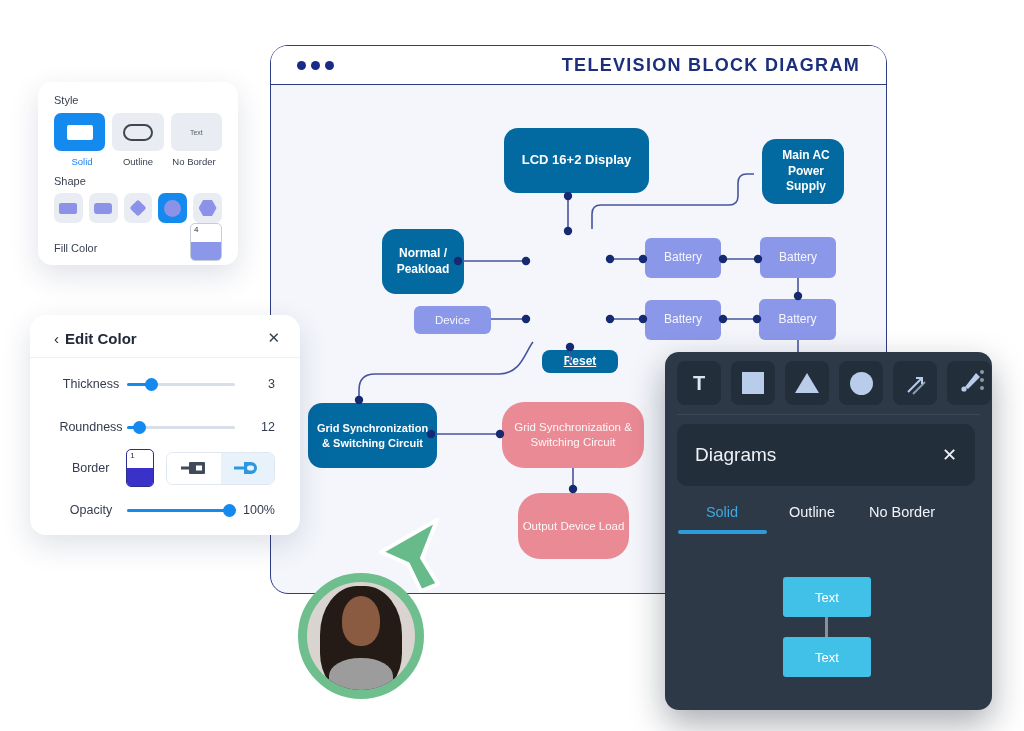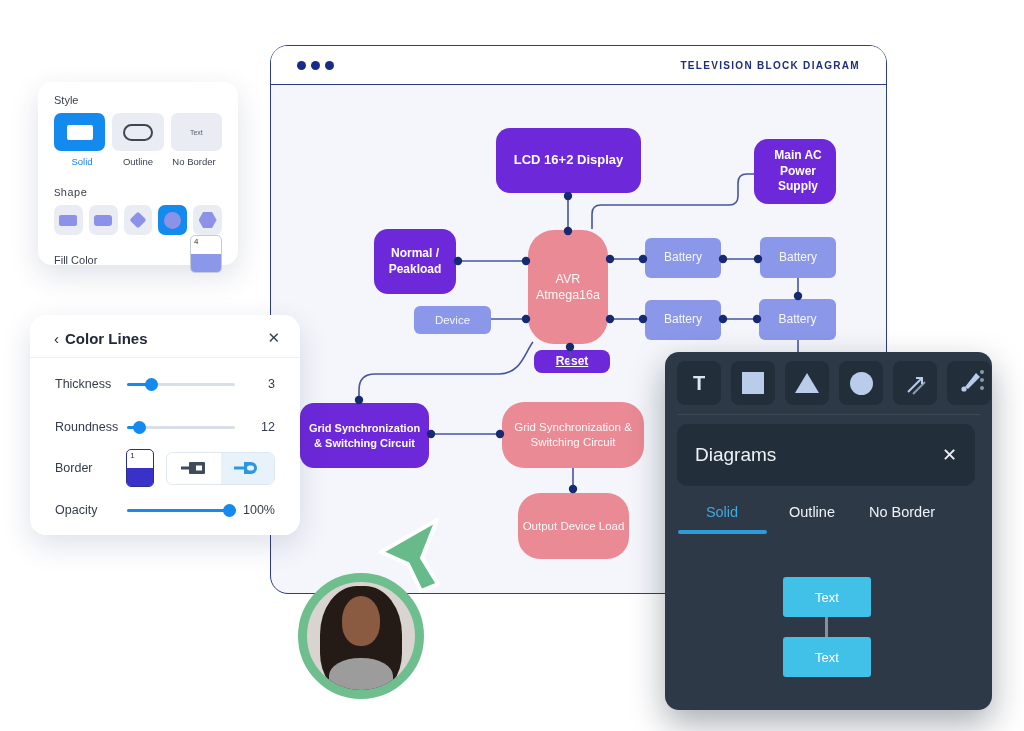--- a/index.html
+++ b/index.html
@@ -7,25 +7,25 @@
   .abs { position:absolute; }
 
   
   .app-window { left:270px; top:45px; width:617px; height:549px; background:#f4f6fb;
     border:1.6px solid #2e3c82; border-radius:18px; }
   .titlebar { position:absolute; left:0; top:0; width:100%; height:39px; background:#ffffff;
     border-bottom:1.6px solid #2e3c82; border-radius:16px 16px 0 0; display:flex; align-items:center; }
   .win-dots { display:flex; gap:5px; margin-left:26px; }
   .win-dots span { width:9px; height:9px; border-radius:50%; background:#1b2a86; display:block; }
   .win-title { position:absolute; right:26px; top:0; height:39px; display:flex; align-items:center;
-    color:#1c2f7c; font-size:10px; font-weight:bold; letter-spacing:1.3px; }
+    color:#1c2f7c; font-size:18px; font-weight:bold; letter-spacing:1.3px; }
 
   .node { position:absolute; display:flex; align-items:center; justify-content:center;
     text-align:center; line-height:1.3; padding:2px 4px; }
-  .navy { background:#6d28d9; color:#ffffff; border-radius:14px; font-weight:bold; font-size:12px; }
+  .navy { background:#0369a1; color:#ffffff; border-radius:14px; font-weight:bold; font-size:12px;margin-left:8px; }
   .pink { background:#ea8a94; color:rgba(255,255,255,.93); border-radius:22px; font-size:11.5px; }
   .peri { background:#8b97e8; color:rgba(255,255,255,.92); border-radius:6px; font-size:12px; }
 
   .connector-layer { position:absolute; left:0; top:0; pointer-events:none; }
 
   
   .panel { background:#ffffff; border-radius:14px; box-shadow:0 10px 30px rgba(30,40,90,.14); }
 
   
   .style-panel { left:38px; top:82px; width:200px; height:183px; padding:12px 16px; }
@@ -44,21 +44,21 @@
   .swatch .num { position:absolute; left:3px; top:1px; font-size:8px; color:#333; }
   .swatch .col { position:absolute; left:0; bottom:0; width:100%; height:50%; }
 
   
   .edit-panel { left:30px; top:315px; width:270px; height:220px; border-radius:16px; }
   .edit-head { display:flex; align-items:center; padding:14px 20px 10px 24px; border-bottom:1px solid #eef0f5; }
   .edit-title { font-size:15px; font-weight:bold; color:#22293a; margin-left:6px; }
   .chev { color:#22293a; font-size:15px; }
   .close-x { margin-left:auto; color:#3a4150; font-size:15px; }
   .erow { position:absolute; left:25px; right:25px; display:flex; align-items:center; }
-  .erow .lbl { font-size:12.5px; color:#343b4c; width:72px; }
+  .erow .lbl { font-size:12.5px; color:#343b4c; width:72px;text-align:center; }
   .slider { position:relative; height:3px; background:#d9dfe9; border-radius:2px; width:108px; }
   .slider .fill { position:absolute; left:0; top:0; height:3px; background:#1489ee; border-radius:2px; }
   .slider .knob { position:absolute; top:-5px; width:13px; height:13px; border-radius:50%; background:#1489ee; }
   .erow .val { margin-left:auto; font-size:12.5px; color:#343b4c; }
   .seg { display:flex; width:110px; height:33px; border:1px solid #e1e7f0; border-radius:7px; overflow:hidden; }
   .seg > div { flex:1; display:flex; align-items:center; justify-content:center; background:#ffffff; }
   .seg > div.on { background:#e7f2fb; }
 
   
   .dark-panel { left:665px; top:352px; width:327px; height:358px; background:#2d3947; border-radius:14px;
@@ -97,21 +97,20 @@
         <span></span>
         <span></span>
         <span></span>
       </div>
     <div class="win-title">TELEVISION BLOCK DIAGRAM</div>
   </div>
 
   <div class="node navy" style="left:225px;top:82px;width:145px;height:65px;font-size:13px;">LCD 16+2 Display</div>
   <div class="node navy" style="left:483px;top:93px;width:82px;height:65px;padding-left:10px;">Main AC Power Supply</div>
   <div class="node navy" style="left:103px;top:183px;width:82px;height:65px;">Normal / Peakload</div>
-  <div class="node pink" style="left:257px;top:184px;width:80px;height:114px;border-radius:26px;font-size:12.5px;">AVR Atmega16a</div>
   <div class="node peri" style="left:143px;top:260px;width:77px;height:28px;font-size:11.5px;">Device</div>
   <div class="node peri" style="left:374px;top:192px;width:76px;height:40px;">Battery</div>
   <div class="node peri" style="left:489px;top:191px;width:76px;height:41px;">Battery</div>
   <div class="node peri" style="left:374px;top:254px;width:76px;height:40px;">Battery</div>
   <div class="node peri" style="left:488px;top:253px;width:77px;height:41px;">Battery</div>
   <div class="node navy" style="left:263px;top:304px;width:76px;height:23px;border-radius:8px;text-decoration:underline;">Reset</div>
   <div class="node navy" style="left:29px;top:357px;width:129px;height:65px;font-size:11px;">Grid Synchronization &amp; Switching Circuit</div>
   <div class="node pink" style="left:231px;top:356px;width:142px;height:66px;">Grid Synchronization &amp; Switching Circuit</div>
   <div class="node pink" style="left:247px;top:447px;width:111px;height:66px;">Output Device Load</div>
 
@@ -167,21 +166,21 @@
     </div>
     <div class="style-btn">
       <span style="font-size:7px;color:#5a6070;">Text</span>
     </div>
   </div>
   <div class="style-labels">
     <span>Solid</span>
     <span>Outline</span>
     <span>No Border</span>
   </div>
-  <div class="small-label" style="margin-top:20px;font-family:Liberation Mono, monospace;">Shape</div>
+  <div class="small-label" style="margin-top:8px;">Shape</div>
   <div class="shape-row">
     <div class="shape-btn">
         <div style="width:18px;height:11px;background:#8b92e8;border-radius:2px;"></div>
       </div>
     <div class="shape-btn">
         <div style="width:18px;height:11px;background:#8b92e8;border-radius:3px;"></div>
       </div>
     <div class="shape-btn">
         <div style="width:12px;height:12px;background:#8b92e8;border-radius:2px;transform:rotate(45deg);"></div>
       </div>
@@ -197,21 +196,21 @@
     <div class="swatch">
       <span class="num">4</span>
       <div class="col" style="background:#8b97e8;"></div>
     </div>
   </div>
 </div>
 
 <div class="abs panel edit-panel">
   <div class="edit-head">
     <span class="chev">‹</span>
-    <span class="edit-title">Color Lines</span>
+    <span class="edit-title">Edit Color</span>
     <span class="close-x">✕</span>
   </div>
 
   <div class="erow" style="top:62px;">
     <span class="lbl">Thickness</span>
     <div class="slider">
       <div class="fill" style="width:25px;"></div>
         <div class="knob" style="left:18px;"></div>
     </div>
     <span class="val">3</span>

